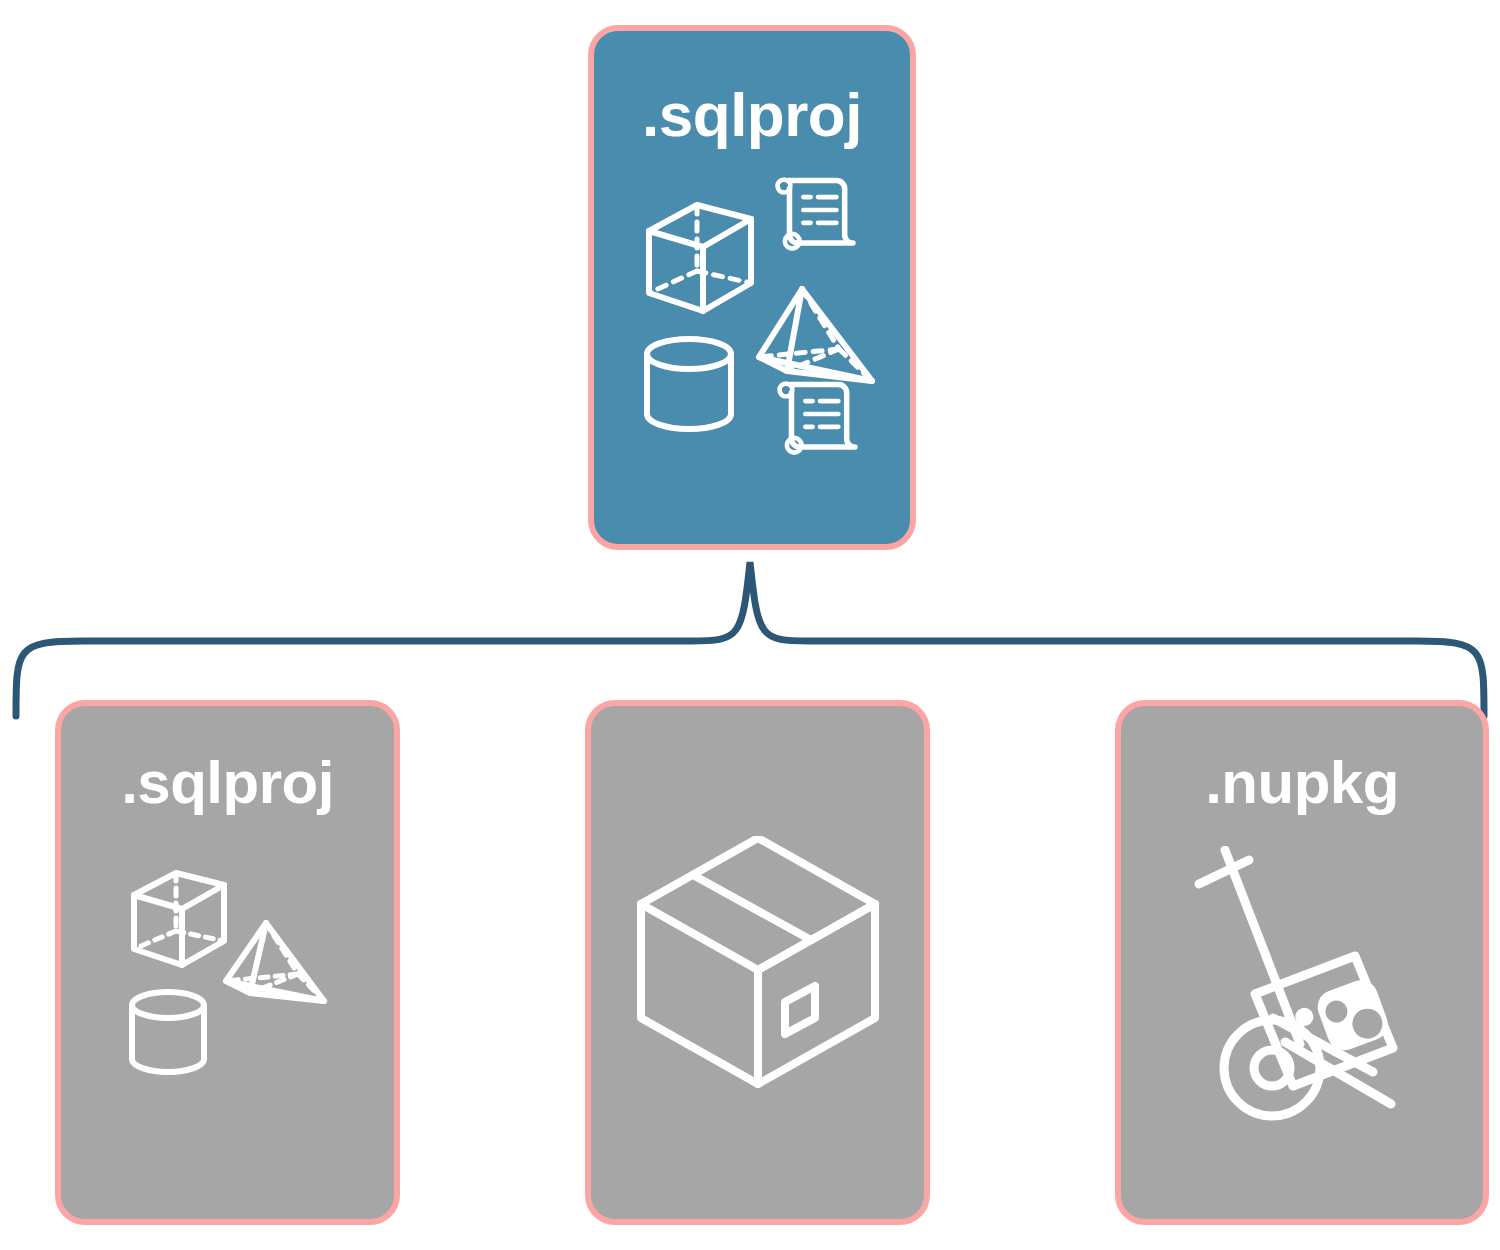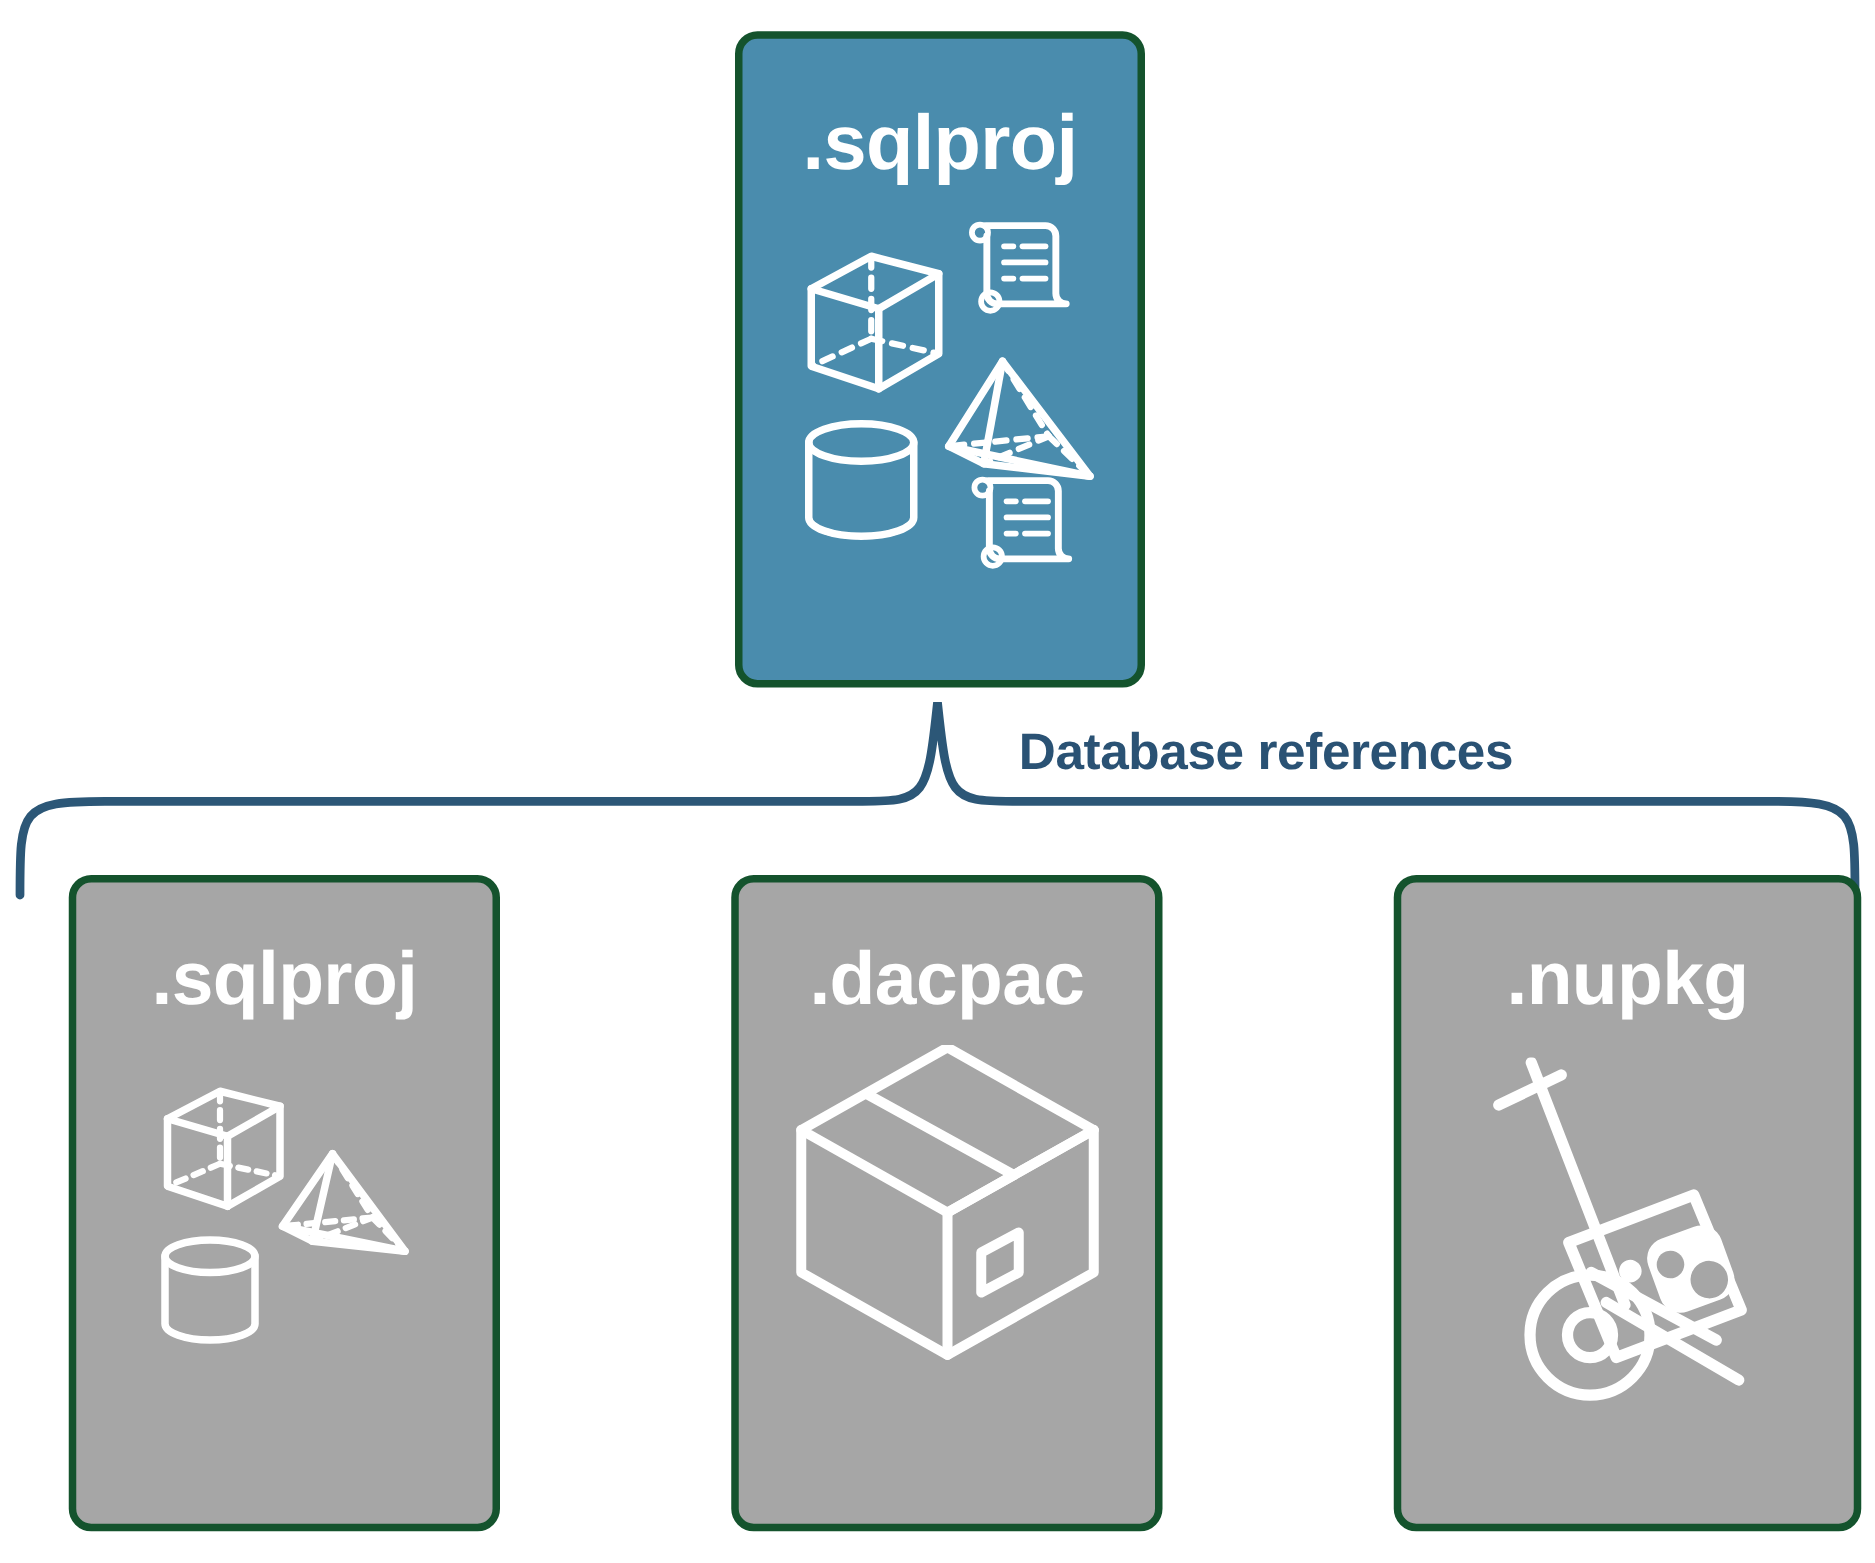--- a/index.html
+++ b/index.html
@@ -16,22 +16,22 @@
   }
   #stage {
     position: absolute;
     inset: 0;
     width: 1500px;
     height: 1250px;
   }
   .card {
     position: absolute;
     box-sizing: border-box;
-    border-radius: 18px;
-    border: 6px solid #14532d;
+    border-radius: 30px;
+    border: 6px solid #fca5a5;
     display: block;
     overflow: hidden;
   }
   .card-top {
     left: 588px;
     top: 25px;
     width: 328px;
     height: 525px;
     background: #4A8CAD;
   }
@@ -156,21 +156,20 @@
   <svg id="brace-layer" viewBox="0 0 1500 1250">
     <path d="M16 716
              C16 648, 16 641, 84 641
              L690 641
              C740 641, 742 638, 750 562
              C758 638, 760 641, 810 641
              L1416 641
              C1484 641, 1484 648, 1484 716" fill="none" stroke="#2C5777" stroke-width="7" stroke-linecap="round"></path>
   </svg>
 
-  <div class="brace-label">Database references</div>
 
   <div class="card card-b1">
     <div class="card-title">.sqlproj</div>
     <div class="card-art">
       <svg width="220" height="250" viewBox="0 0 220 250" fill="none" stroke="#ffffff" stroke-width="6" stroke-linejoin="round" stroke-linecap="round">
         <g>
           <polygon points="16,34 58,12 106,24 64,48" fill="none"></polygon>
           <polyline points="16,34 16,88 64,104 64,48" fill="none"></polyline>
           <polyline points="106,24 106,80 64,104" fill="none"></polyline>
           <g stroke-dasharray="8 7" stroke-width="5">
@@ -193,21 +192,20 @@
         <g>
           <ellipse cx="50" cy="144" rx="36" ry="13" fill="none"></ellipse>
           <path d="M14 144 v54 a36 13 0 0 0 72 0 v-54" fill="none"></path>
           <path d="M14 198 a36 13 0 0 0 72 0" fill="none" stroke-dasharray="8 7" stroke-width="5"></path>
         </g>
       </svg>
     </div>
   </div>
 
   <div class="card card-b2">
-    <div class="card-title">.dacpac</div>
     <div class="card-art">
       <svg width="250" height="270" viewBox="0 0 250 270" fill="none" stroke="#ffffff" stroke-width="8" stroke-linejoin="round" stroke-linecap="round">
 
         <polyline points="8,68 8,182 125,248 242,182 242,68" fill="none"></polyline>
         <polyline points="8,68 125,2 242,68 125,134 8,68" fill="none"></polyline>
         <line x1="125" y1="134" x2="125" y2="248"></line>
 
         <line x1="60" y1="39" x2="178" y2="104"></line>
         <line x1="125" y1="134" x2="242" y2="68"></line>
 

